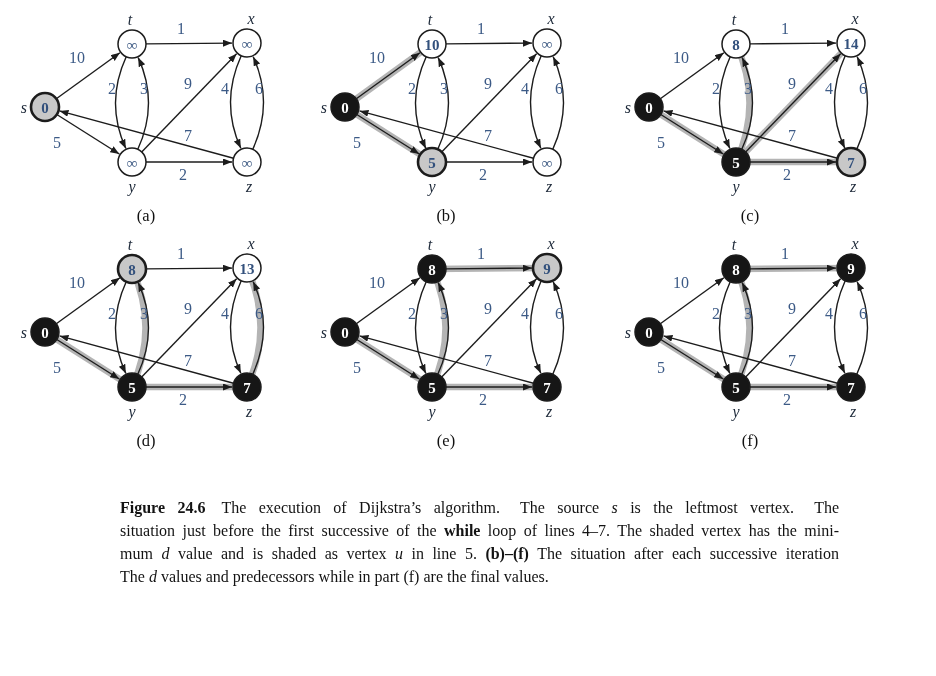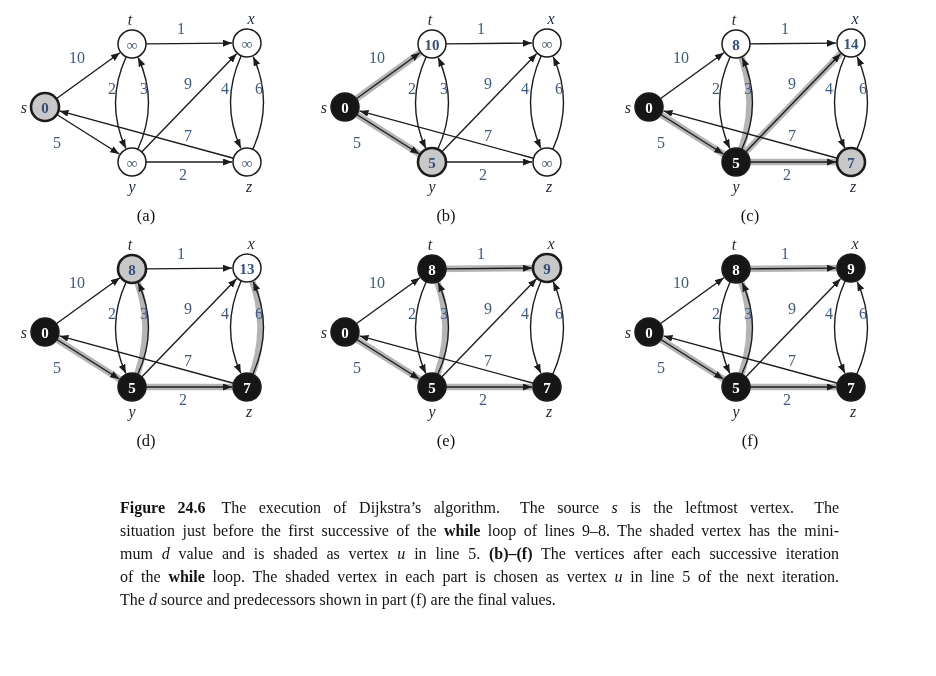--- a/index.html
+++ b/index.html
@@ -296,18 +296,17 @@
         <text x="112" y="157.5" text-anchor="middle" class="vval" fill="#ffffff">5</text>
         <text x="112" y="182" text-anchor="middle" class="vname" fill="#1e2a3a">y</text>
         <circle cx="227" cy="152" r="14" fill="#161616" stroke="#1c1c1c" stroke-width="1.5"></circle>
         <text x="227" y="157.5" text-anchor="middle" class="vval" fill="#ffffff">7</text>
         <text x="229" y="182" text-anchor="middle" class="vname" fill="#1e2a3a">z</text>
         <text x="126" y="211" text-anchor="middle" class="sublabel" fill="#111111">(f)</text>
       </svg>
     </div>
   <div id="caption">
       <div class="cap-line"><span class="seg-b">Figure 24.6</span><span>  The execution of Dijkstra’s algorithm.  The source </span><span class="seg-i">s</span><span> is the leftmost vertex.  The</span></div>
-      <div class="cap-line"><span>situation just before the first successive of the </span><span class="seg-b">while</span><span> loop of lines 9–8. The shaded vertex has the mini-</span></div>
-      <div class="cap-line"><span>mum </span><span class="seg-i">d</span><span> value and is shaded as vertex </span><span class="seg-i">u</span><span> in line 5. </span><span class="seg-b">(b)–(f)</span><span> The vertices after each successive iteration</span></div>
-      <div class="cap-line"><span>of the </span><span class="seg-b">while</span><span> loop. The shaded vertex in each part is chosen as vertex </span><span class="seg-i">u</span><span> in line 5 of the next iteration.</span></div>
-      <div class="cap-line last"><span>The </span><span class="seg-i">d</span><span> source and predecessors shown in part (f) are the final values.</span></div>
+      <div class="cap-line"><span>situation just before the first successive of the </span><span class="seg-b">while</span><span> loop of lines 4–7. The shaded vertex has the mini-</span></div>
+      <div class="cap-line"><span>mum </span><span class="seg-i">d</span><span> value and is shaded as vertex </span><span class="seg-i">u</span><span> in line 5. </span><span class="seg-b">(b)–(f)</span><span> The situation after each successive iteration</span></div>
+      <div class="cap-line last"><span>The </span><span class="seg-i">d</span><span> values and predecessors while in part (f) are the final values.</span></div>
     </div>
 </div>
 
 </body></html>

